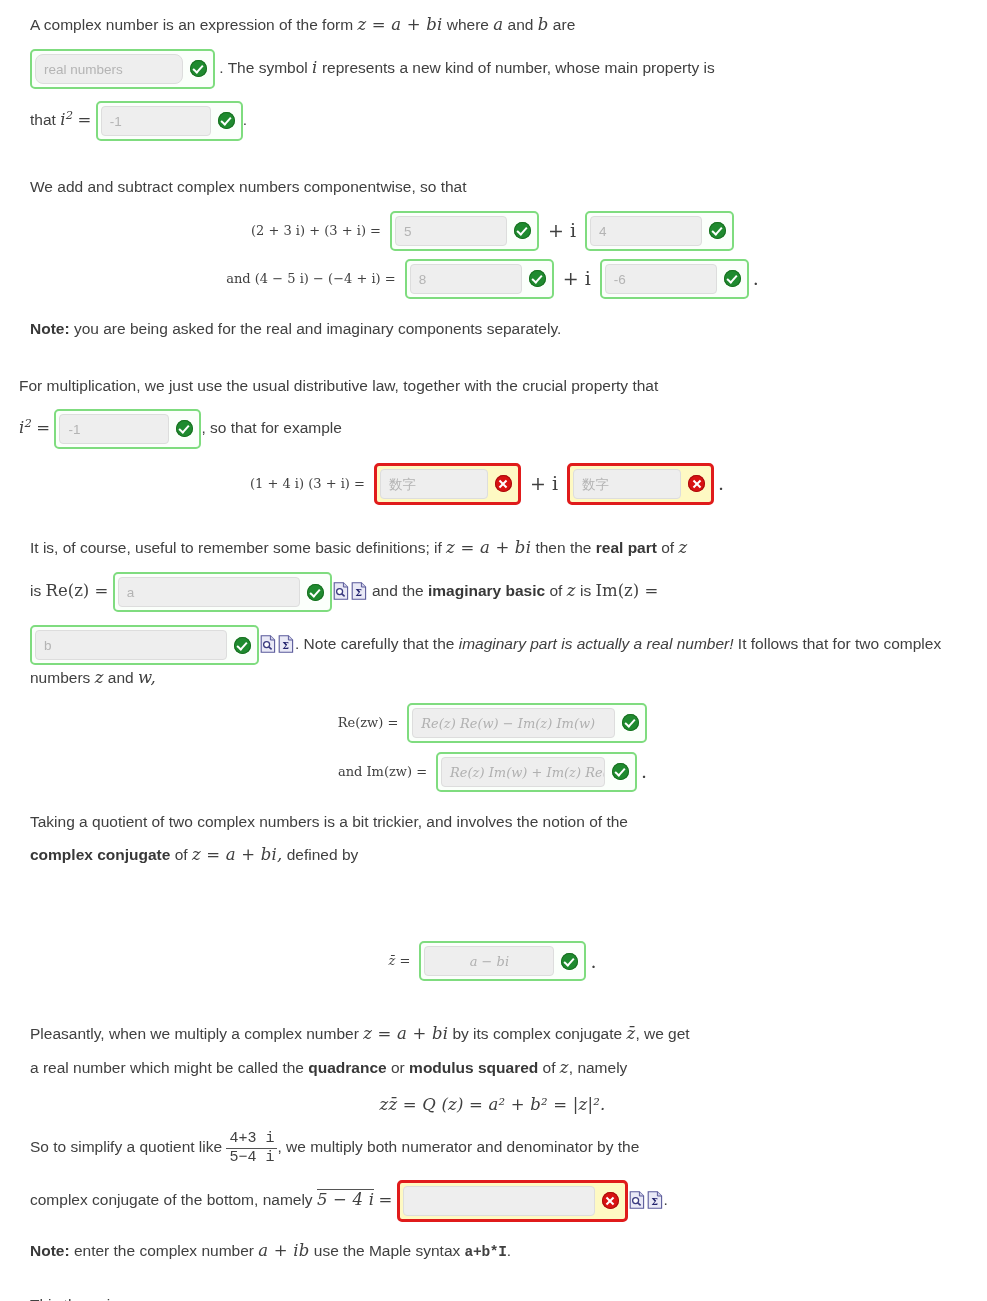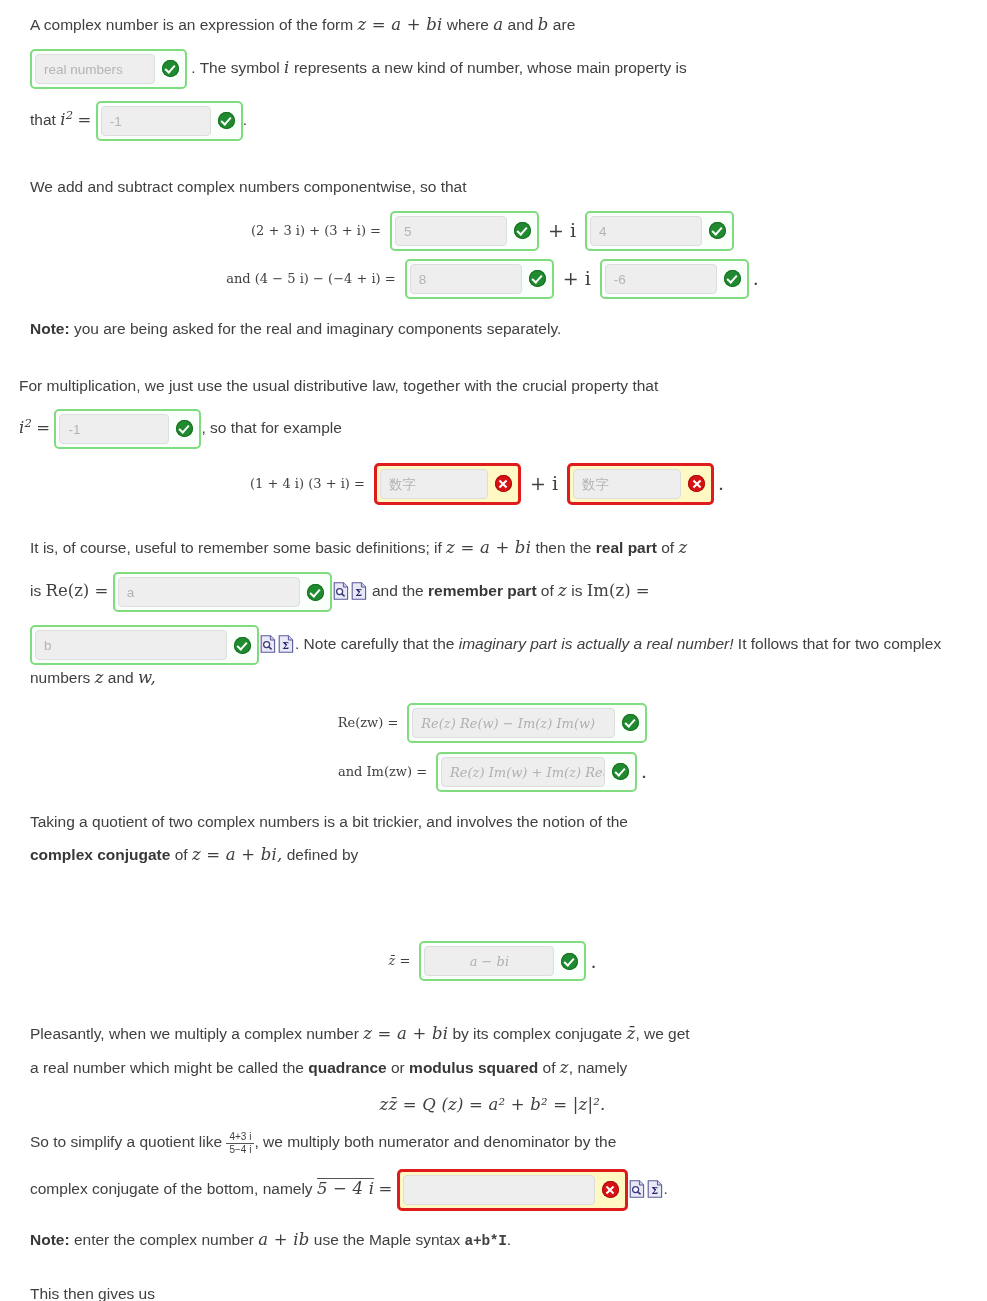--- a/index.html
+++ b/index.html
@@ -66,22 +66,22 @@
   }
   .bigmath {
     font-family: "DejaVu Serif", serif;
     font-size: 19px;
     font-style: italic;
   }
   .frac {
     display: inline-block;
     vertical-align: -0.55em;
     text-align: right;
-    font-family: Liberation Sans, sans-serif;
-    font-size: 10px;
+    font-family: Liberation Mono, monospace;
+    font-size: 15px;
     line-height: 1.18;
   }
   .frac .num { display: block; padding: 0 3px; border-bottom: 1.2px solid #555; }
   .frac .den { display: block; padding: 0 3px; }
 
   
   .blank {
     display: inline-flex;
     align-items: center;
     vertical-align: middle;
@@ -193,21 +193,21 @@
       <span class="mathit nowrap">z = a + bi</span>
       <span>where</span>
       <span class="mathit">a</span>
       <span>and</span>
       <span class="mathit">b</span>
       <span>are</span>
     </p>
 
     <p class="para" style="margin-top:11px;">
       <span class="blank ok">
-        <span class="field" style="width:120px;">real numbers</span>
+        <span class="field" style="width:148px;border-radius:8px;">real numbers</span>
         <span class="mark good"></span>
       </span>
       <span>. The symbol</span>
       <span class="mathit">i</span>
       <span>represents a new kind of number, whose main property is</span>
     </p>
 
     <p class="para" style="margin-top:12px;">
       <span>that</span>
       <span class="mathit nowrap"><span>i</span><sup class="mexp">2</sup></span>
@@ -301,21 +301,21 @@
             <path d="M1.2 0.8 h9.2 l4.2 4.2 v12.2 h-13.4 z" fill="#e9e9f6" stroke="#5a5a9a" stroke-width="1.1"></path>
             <path d="M10.4 0.8 v4.2 h4.2" fill="#cfcfe8" stroke="#5a5a9a" stroke-width="1"></path>
             <circle cx="6.6" cy="9.6" r="3" fill="#ffffff" stroke="#3b3b80" stroke-width="1.3"></circle>
             <line x1="8.8" y1="11.8" x2="11.6" y2="14.4" stroke="#3b3b80" stroke-width="1.6"></line>
           </svg></span><span class="docicon"><svg viewBox="0 0 16 18" width="16" height="18">
             <path d="M1.2 0.8 h9.2 l4.2 4.2 v12.2 h-13.4 z" fill="#e9e9f6" stroke="#5a5a9a" stroke-width="1.1"></path>
             <path d="M10.4 0.8 v4.2 h4.2" fill="#cfcfe8" stroke="#5a5a9a" stroke-width="1"></path>
             <text x="7.7" y="14.2" font-family="DejaVu Serif, serif" font-size="9.5" font-weight="bold" fill="#23236e" text-anchor="middle">Σ</text>
           </svg></span>
       <span>and the</span>
-      <b>remember part</b>
+      <b>imaginary basic</b>
       <span>of</span>
       <span class="mathit">z</span>
       <span>is</span>
       <span class="mathrm nowrap">Im(z) =</span>
     </p>
 
     <p class="para" style="margin-top:13px;">
       <span class="blank ok">
         <span class="field" style="width:192px;">b</span>
         <span class="mark good"></span>

